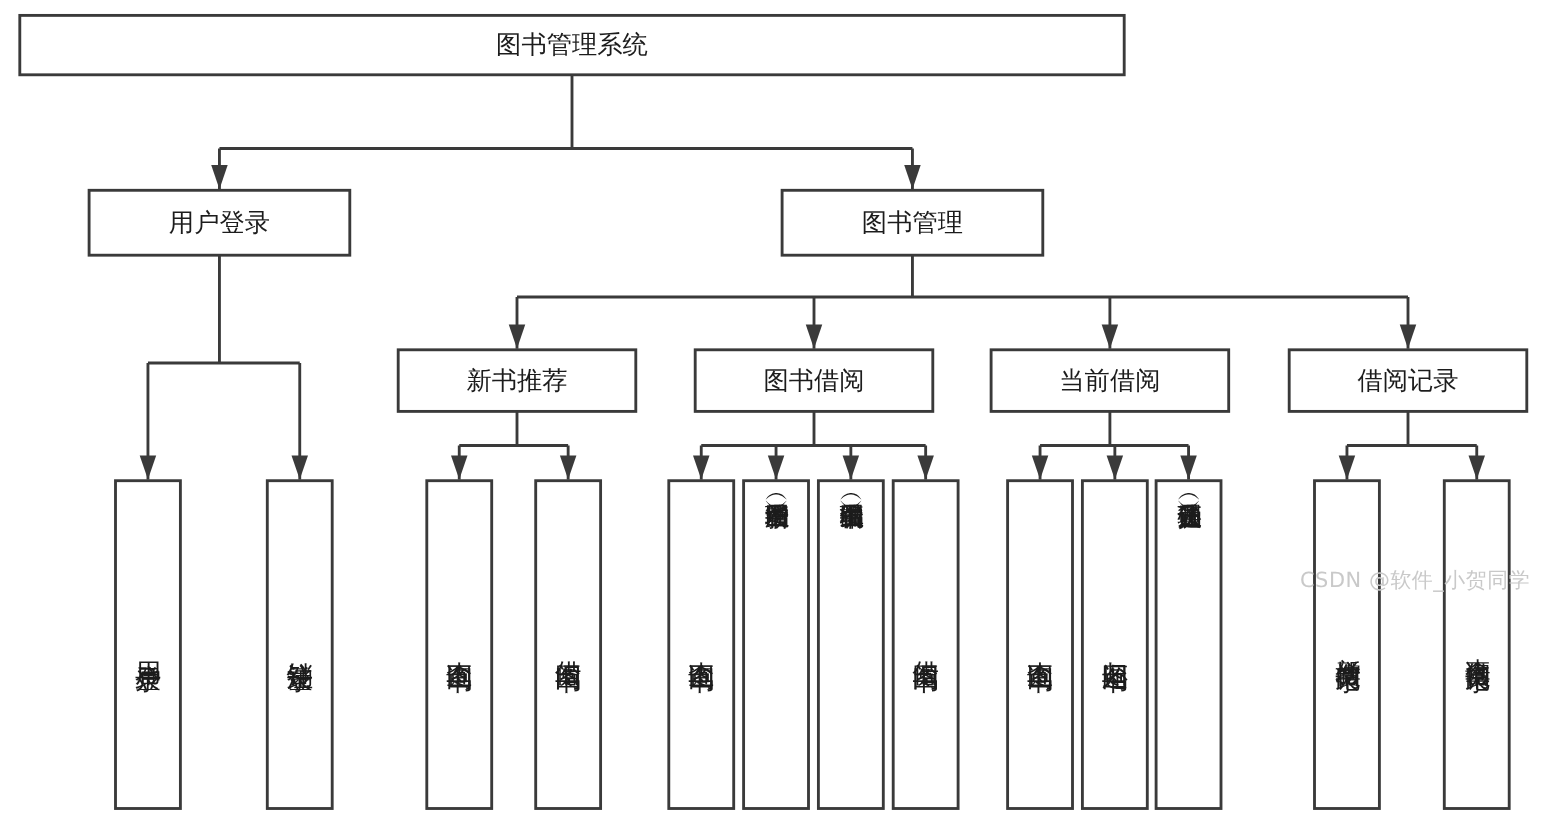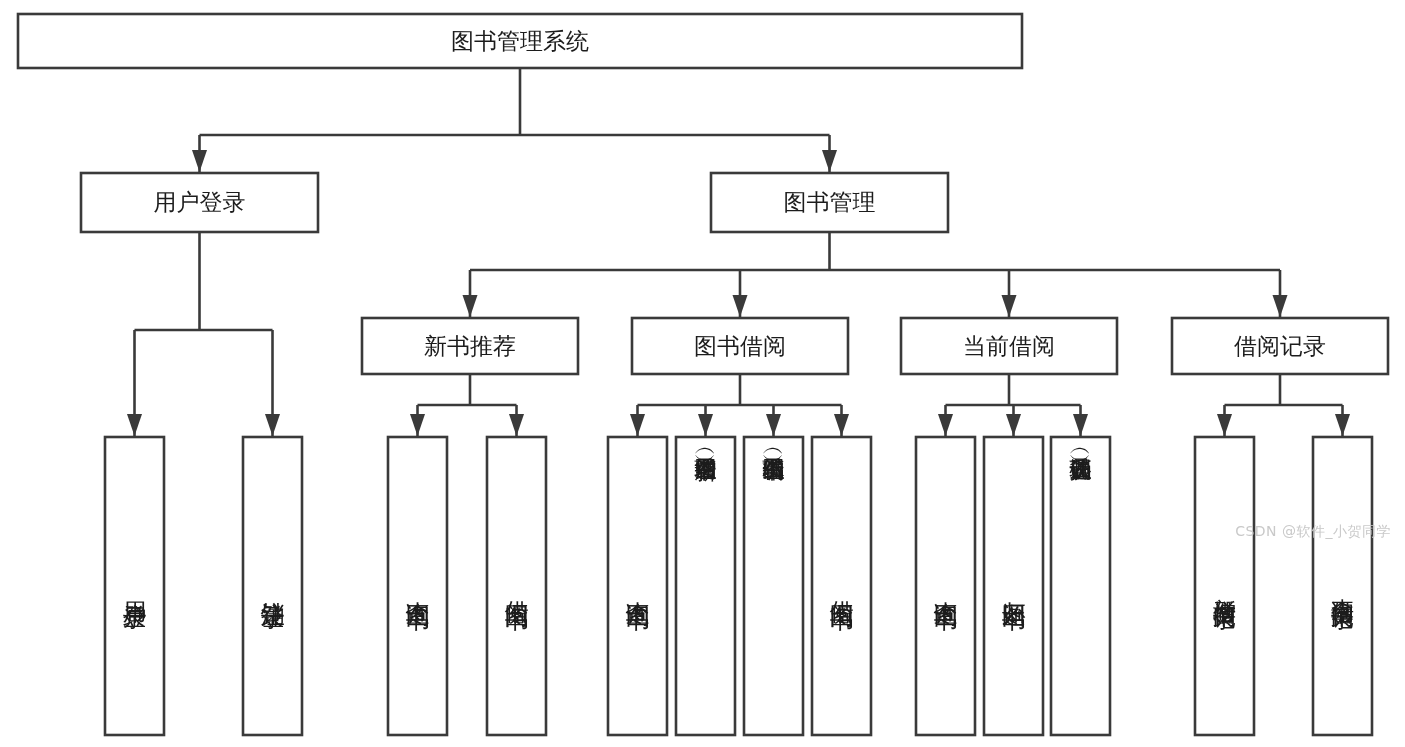--- a/index.html
+++ b/index.html
@@ -67,21 +67,21 @@
     letter-spacing: 2px;
     color: #1c1c1c;
     white-space: nowrap;
     text-align: start;
   }
   .watermark {
     position: absolute;
     right: 14px;
     bottom: 6px;
     font-family: "DejaVu Sans", "Liberation Sans", sans-serif;
-    font-size: 14px;
+    font-size: 19px;
     color: #c9c9c9;
     letter-spacing: 0.5px;
     user-select: none;
   }
 </style>
 </head>
 <body>
 
 <div id="diagram-root">
 

